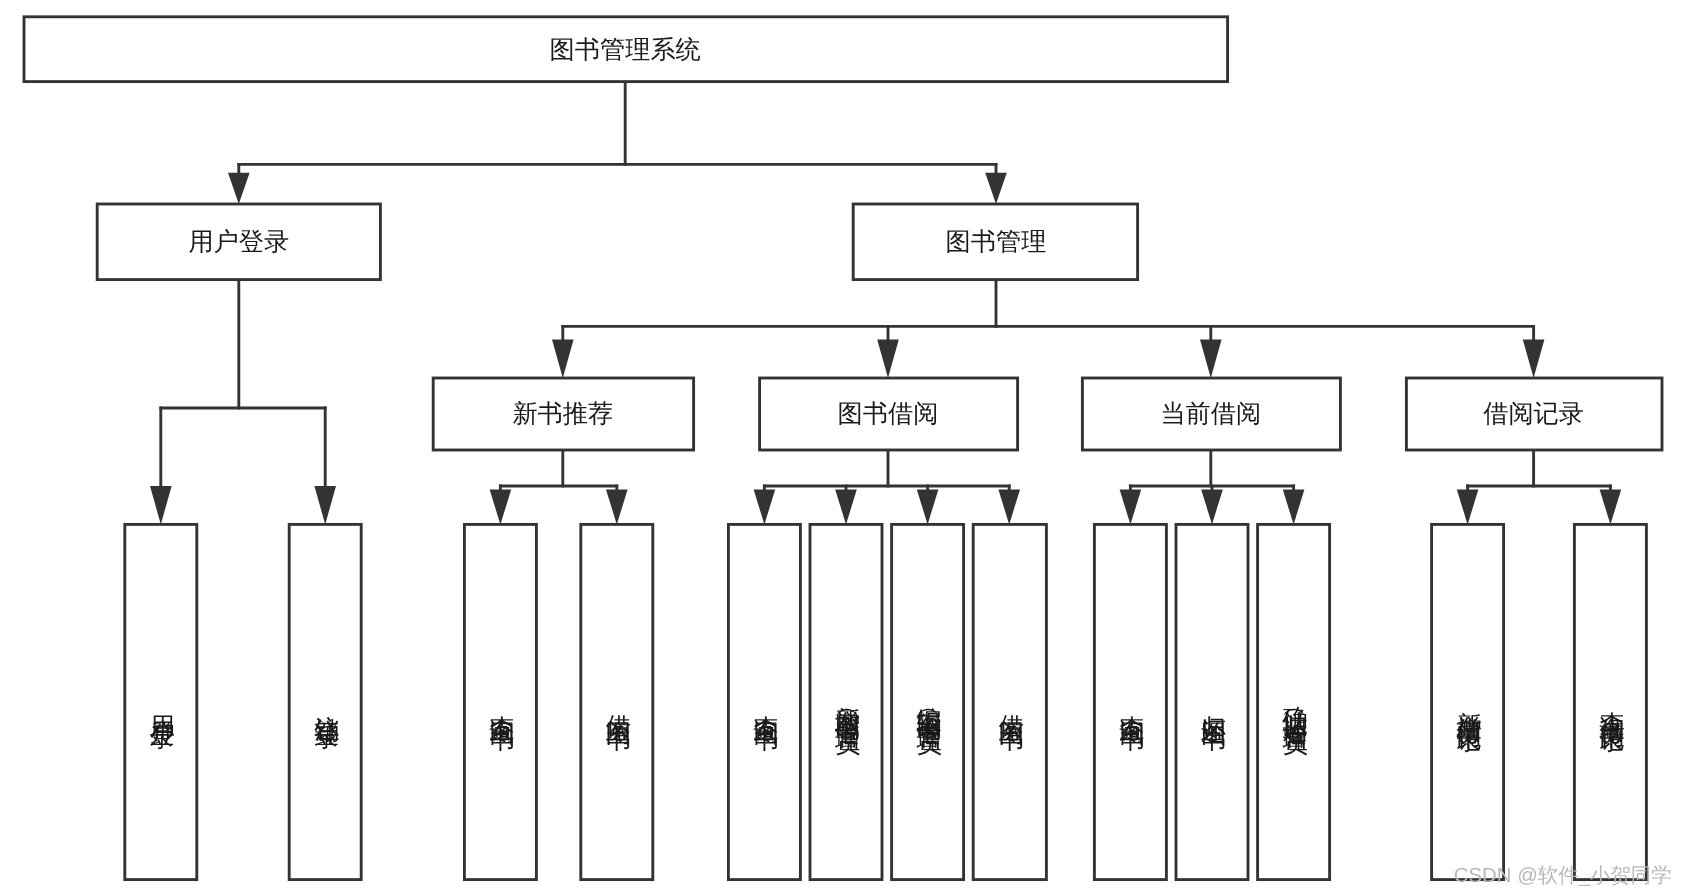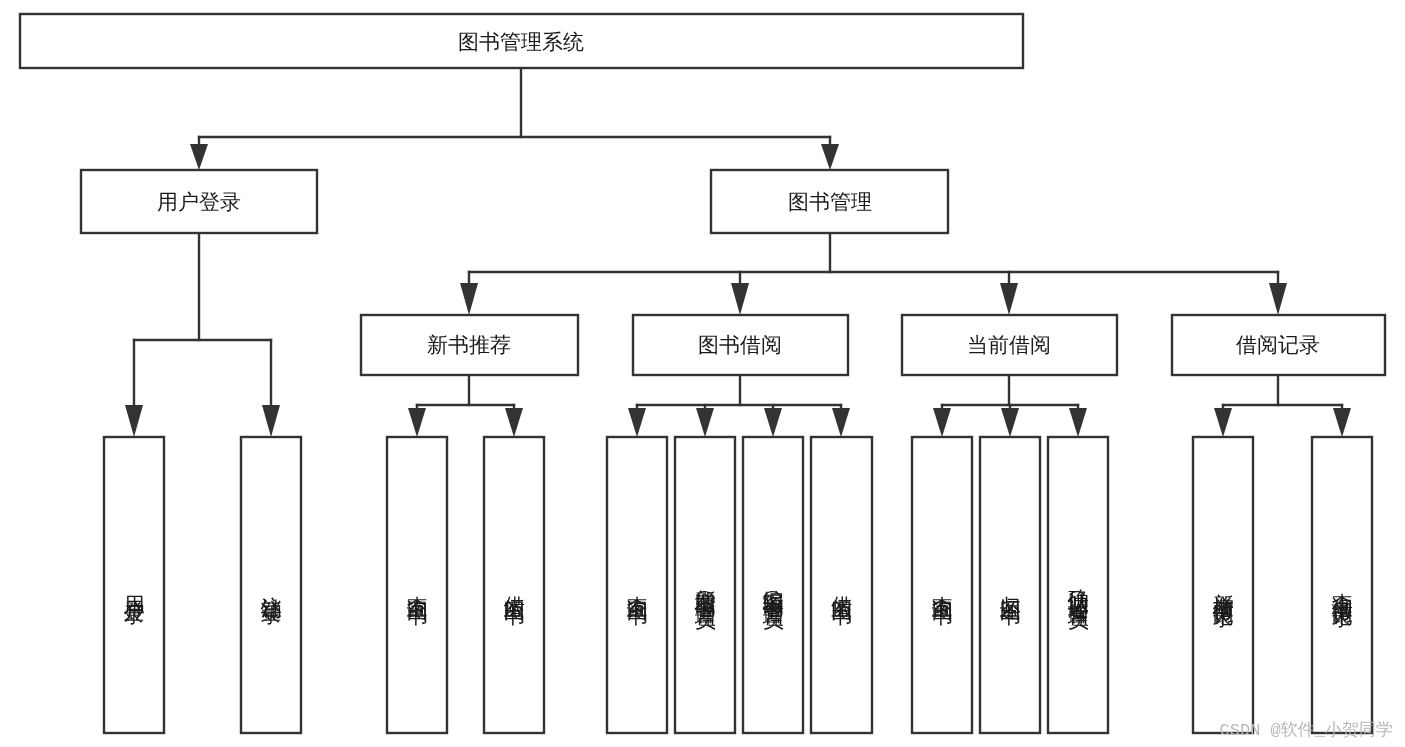--- a/index.html
+++ b/index.html
@@ -60,21 +60,21 @@
     align-items: center;
     justify-content: center;
     text-align: center;
     white-space: pre;
     user-select: none;
   }
   .watermark {
     position: absolute;
     right: 12px;
     bottom: 6px;
-    font-family: Liberation Mono, monospace;
+    font-family: Liberation Sans, sans-serif;
     font-size: 17px;
     color: #b8b8b8;
     white-space: nowrap;
     user-select: none;
   }
 </style>
 </head>
 <body>
 
 <div id="diagram-root">

